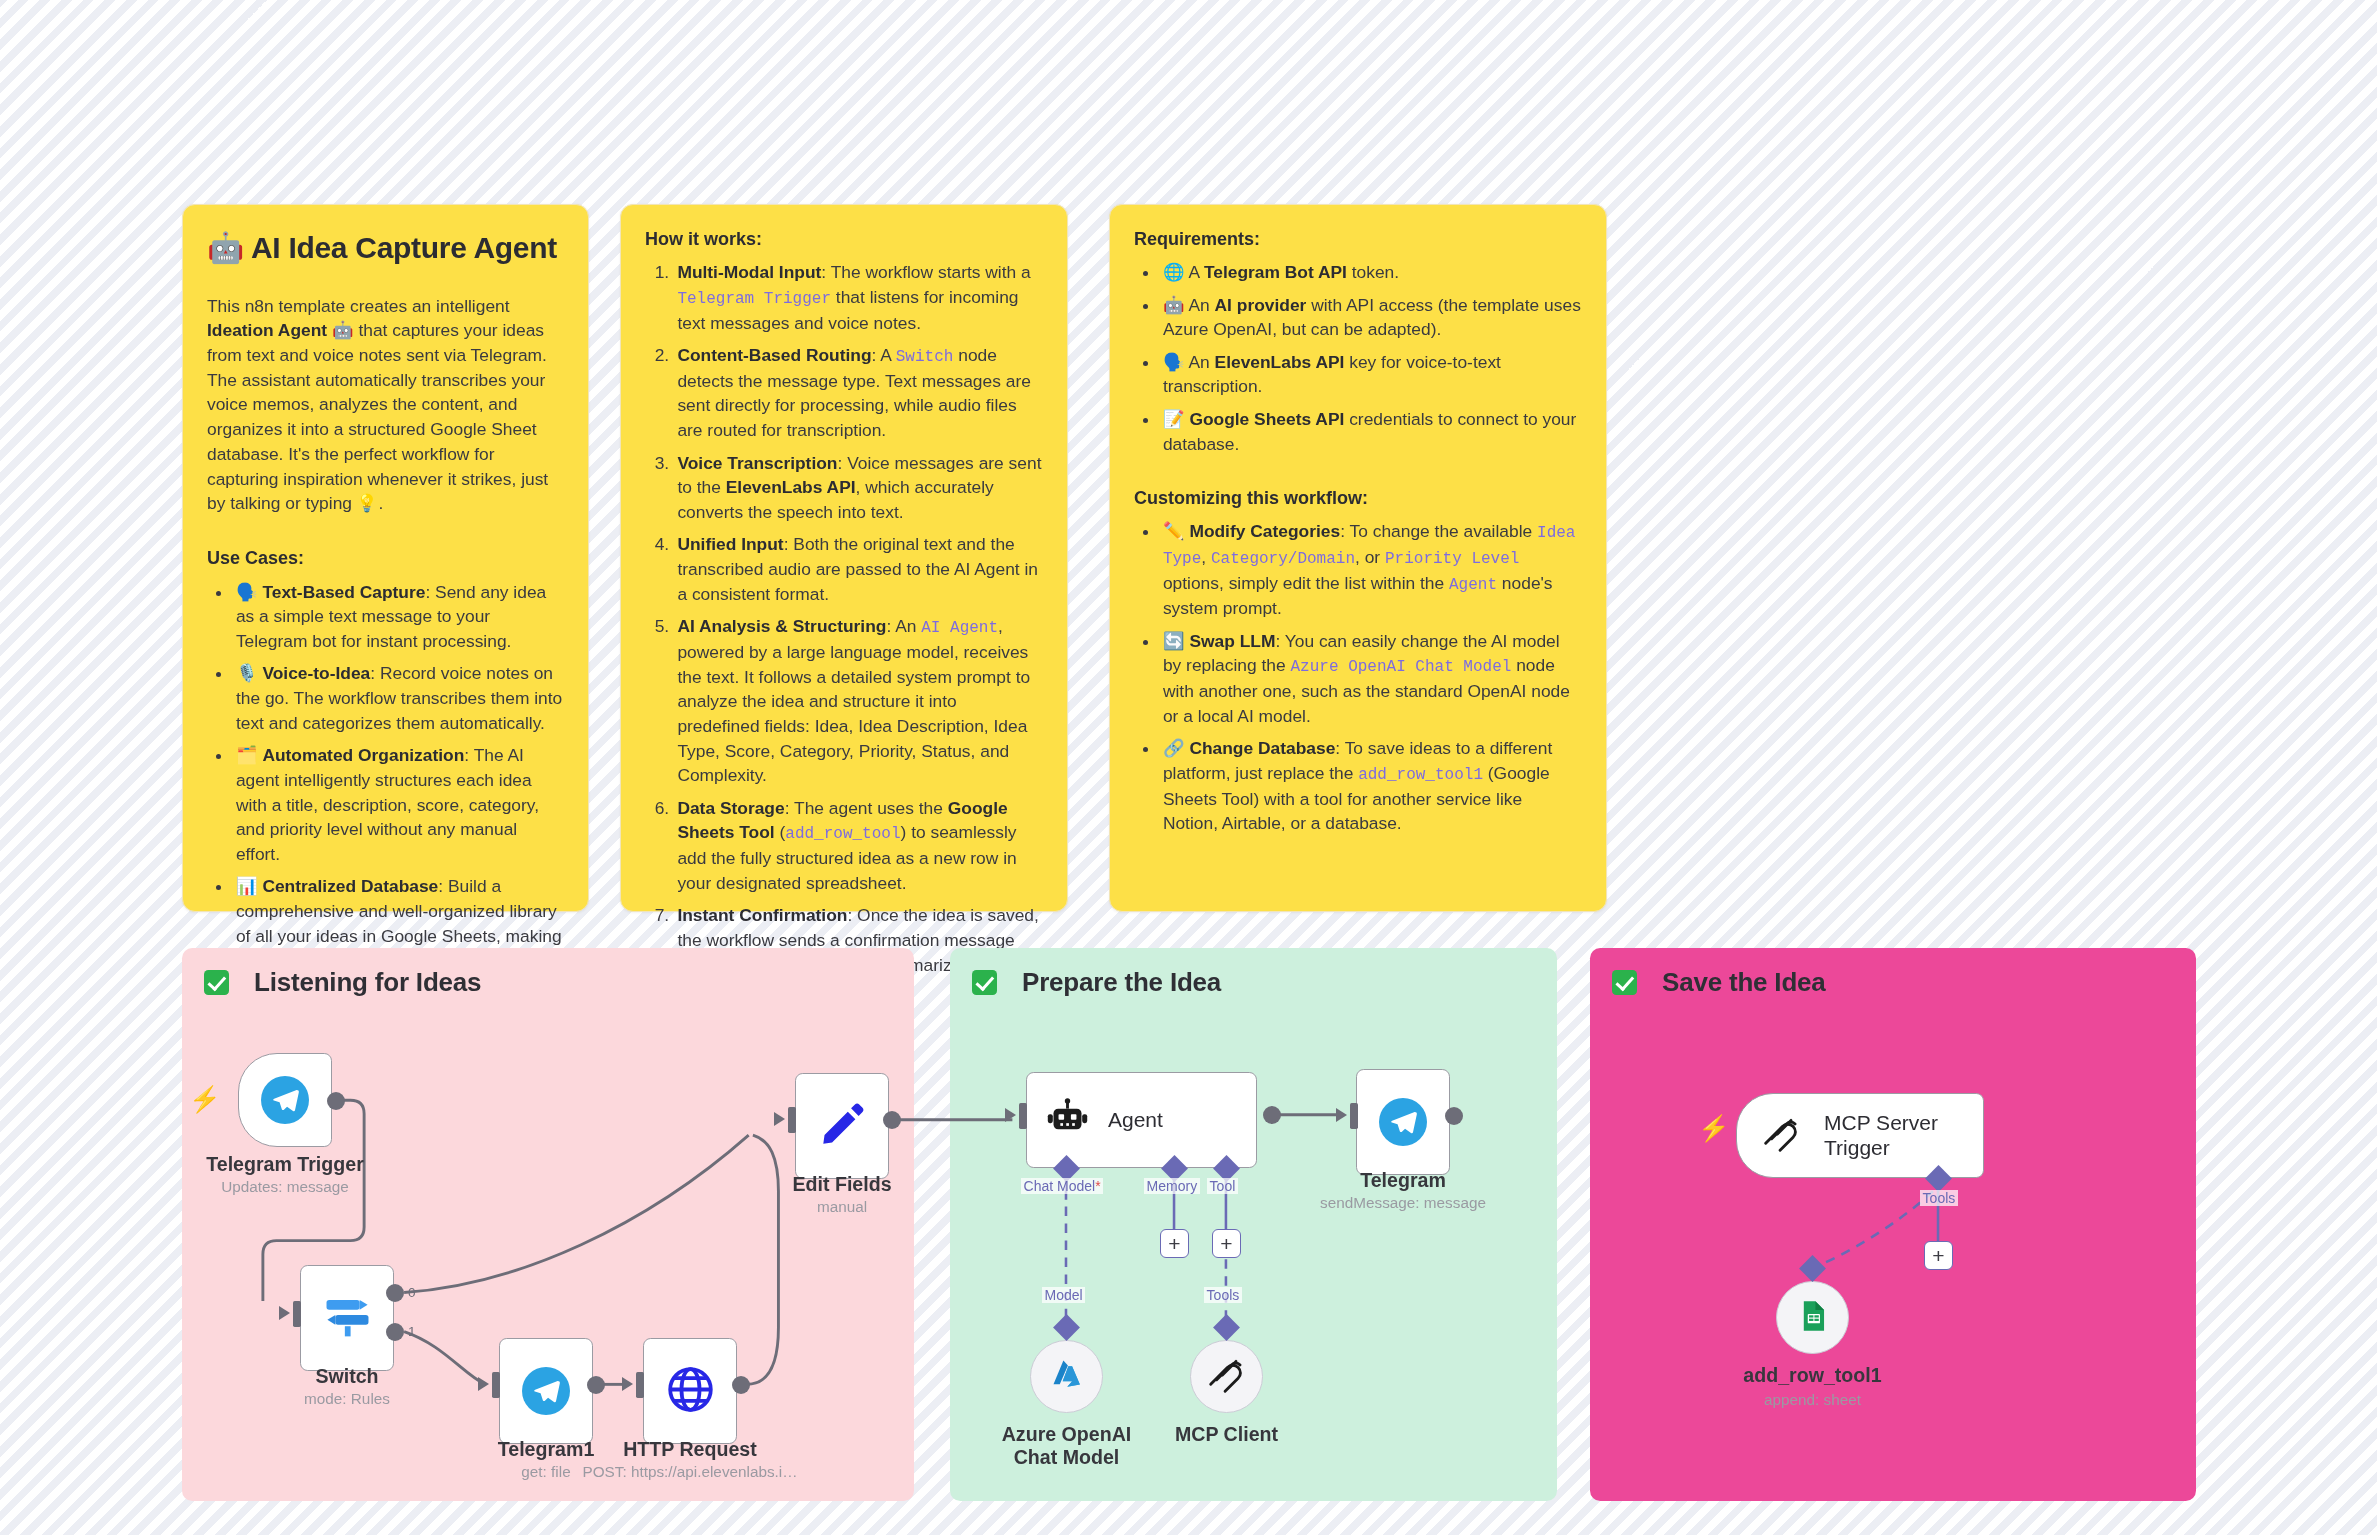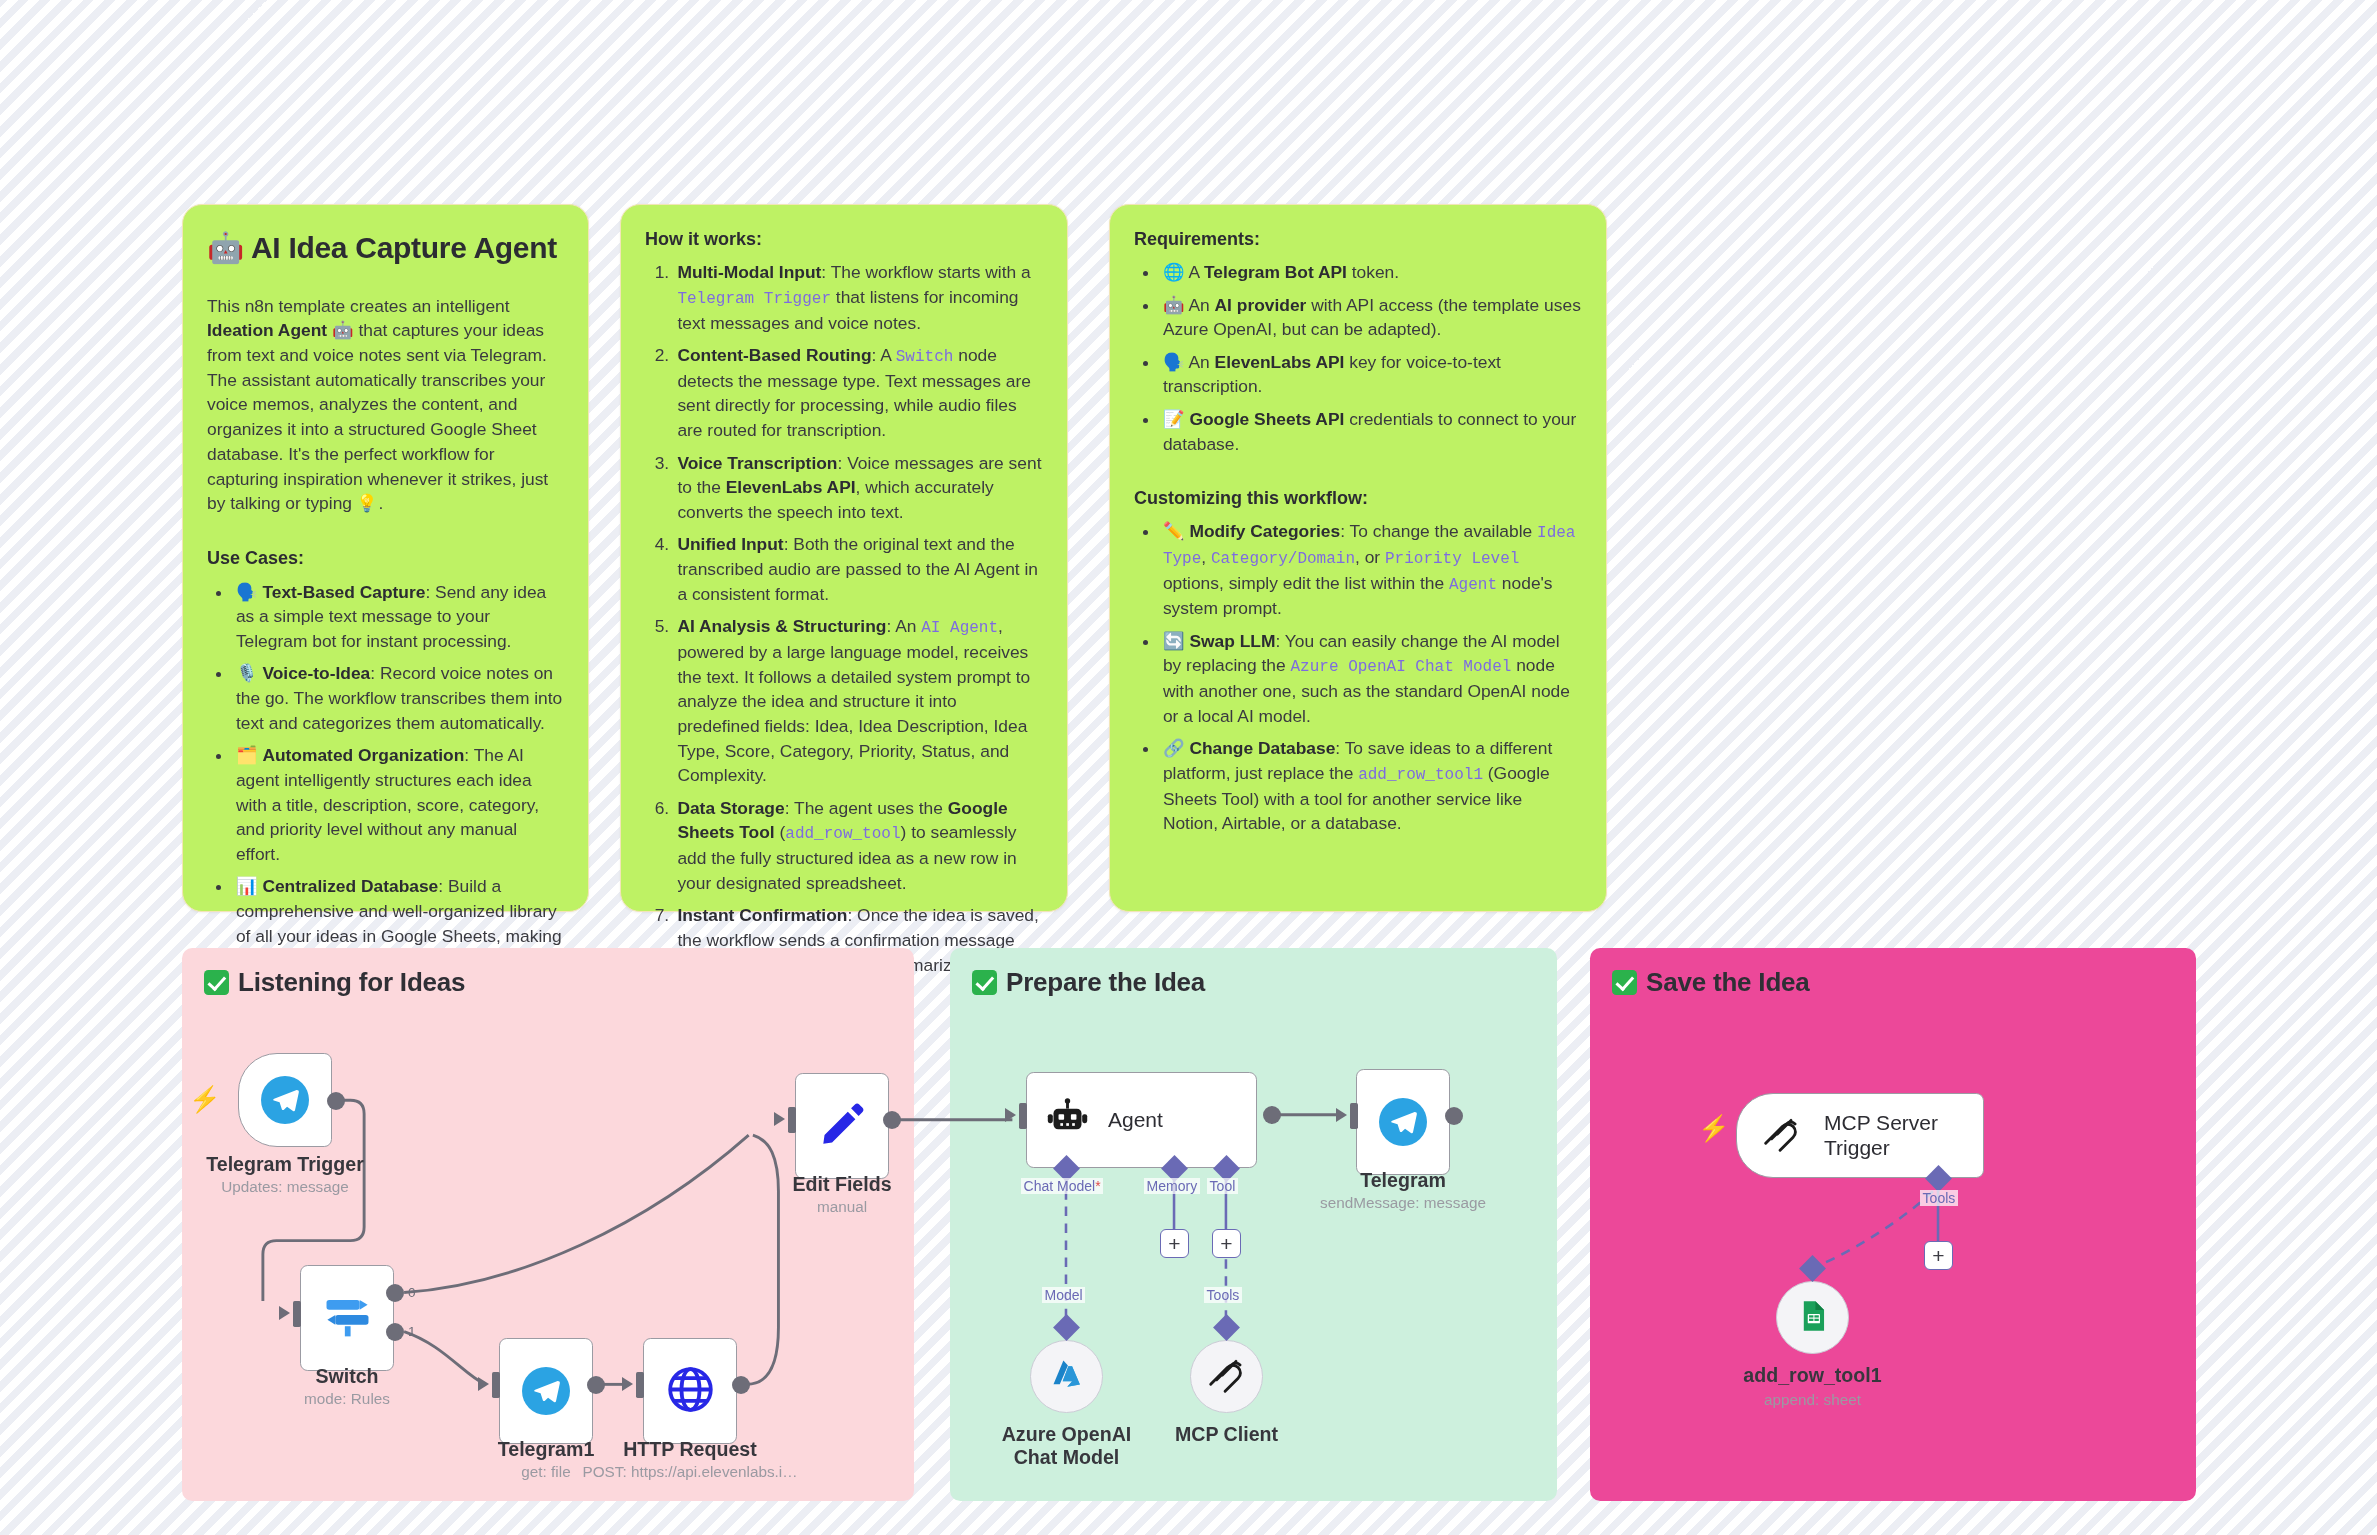--- a/index.html
+++ b/index.html
@@ -16,23 +16,23 @@
       -45deg,
       #ffffff 0px, #ffffff 7.7px,
       #eceef4 7.7px, #eceef4 15.3px
     );
     position: relative;
   }
 
   
   .sticky {
     position: absolute;
-    background: #bef264;
+    background: #fde047;
     border: 0.9px solid #f2e5b7;
-    border-radius: 20px;
+    border-radius: 13px;
     box-shadow: 0 0.9px 2.6px rgba(0,0,0,0.06);
     padding: 22px 24px;
     color: #3a3a40;
     font-size: 17.4px;
     line-height: 1.42;
   }
   .sticky h1 {
     font-size: 30px;
     font-weight: 700;
     letter-spacing: -0.3px;
@@ -69,21 +69,21 @@
   }
   .group-title {
     position: absolute;
     top: 19px; left: 22px;
     font-size: 26px;
     font-weight: 700;
     color: #2f2f35;
     letter-spacing: -0.2px;
     display: flex;
     align-items: center;
-    gap: 9px;
+    gap: 25px;
     white-space: nowrap;
   }
   .check-emoji {
     display: inline-block;
     width: 25px; height: 25px;
     background: #2bb24c;
     border-radius: 4.3px;
     position: relative;
     flex: none;
   }

